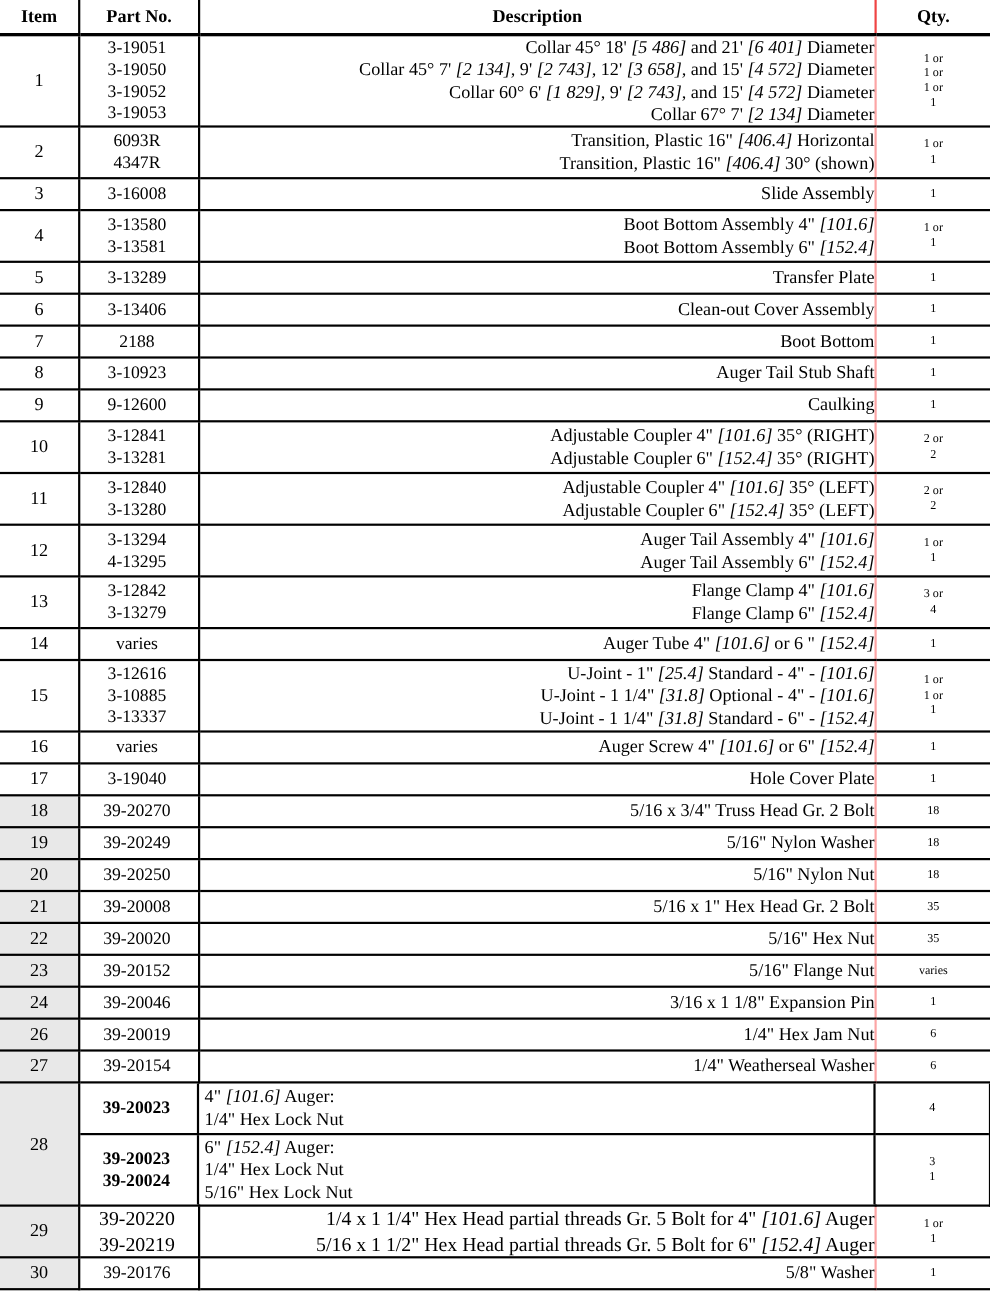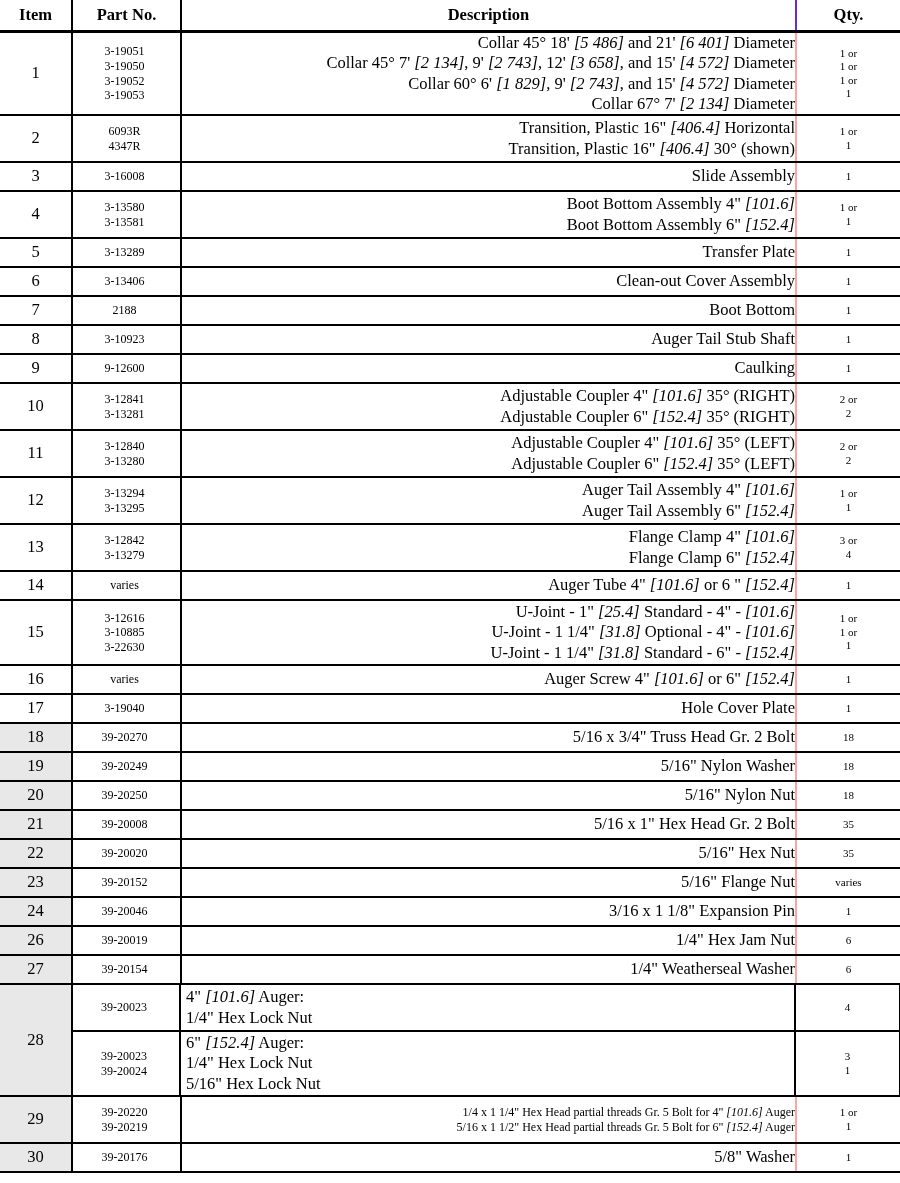--- a/index.html
+++ b/index.html
@@ -40,35 +40,35 @@
     font-weight: bold;
     font-size: 18px;
     text-align: center;
     height: 30px;
     border-bottom: 3px solid #000;
     padding-bottom: 2px;
     margin-left: 11px;
   }
   thead th.h-item { border-right: 2px solid #000; }
   thead th.h-part { border-right: 2px solid #000; }
-  thead th.h-desc { border-right: 2px solid #6d28d9; }
+  thead th.h-desc { border-right: 2px solid #ef4444; }
 
   
   tbody td {
     border-bottom: 2px solid #000;
   }
   td.item {
     text-align: center;
     border-right: 2px solid #000;
     font-size: 16.5px;
   }
   td.part {
     text-align: center;
     border-right: 2px solid #000;
-    font-size: 12px;
+    font-size: 16px;
     padding-right: 4px;
   }
   td.desc {
     text-align: right;
     border-right: 2px solid #fca5a5;
     padding-left: 5px;
     white-space: nowrap;
   }
   td.qty {
     text-align: center;
@@ -83,21 +83,21 @@
   .lines .ln {
     display: block;
     line-height: 1.22;
     white-space: nowrap;
   }
 
   
   .mm { font-style: italic; }
 
   
-  td.small .ln { font-size: 12px; line-height: 1.25; }
+  td.small .ln { font-size: 18px; line-height: 1.25; }
   td.small { font-size: 14px; }
 
   
   td.nested {
     padding: 0;
     border-right: 2px solid #000;
     border-bottom: 2px solid #000;
   }
   table.sub {
     width: 100%;
@@ -106,21 +106,21 @@
   }
   table.sub col.s-part { width: 107px; }
   table.sub col.s-desc { width: 615px; }
   table.sub col.s-qty  { width: 104px; }
   table.sub td {
     border-bottom: 2px solid #000;
     padding: 0;
     vertical-align: middle;
   }
   table.sub tr:last-child td { border-bottom: none; }
-  table.sub td.part { border-right: 2px solid #000; text-align: center; padding-right: 4px; }
+  table.sub td.part { border-right: 2px solid #000; text-align: center; padding-right: 4px; font-weight: bold; }
   table.sub td.desc { border-right: 2px solid #000; text-align: left; padding-left: 5px; }
   table.sub td.qty  { text-align: center; }
 
   .rowpad-1 { height: 27px; }
   .rowpad-2 { height: 45px; }
   .rowpad-3 { height: 63px; }
   .rowpad-4 { height: 81px; }
 </style>
 </head>
 <body>
@@ -358,21 +358,21 @@
             <span class="ln">2 or</span>
             <span class="ln">2</span>
           </span>
         </td>
       </tr>
       <tr>
         <td class="item rowpad-2">12</td>
         <td class="part">
           <span class="lines">
             <span class="ln">3-13294</span>
-            <span class="ln">3-13295</span>
+            <span class="ln">4-13295</span>
           </span>
         </td>
         <td class="desc">
           <span class="lines">
             <span class="ln">Auger Tail Assembly 4" <span class="mm">[101.6]</span></span>
             <span class="ln">Auger Tail Assembly 6" <span class="mm">[152.4]</span></span>
           </span>
         </td>
         <td class="qty">
           <span class="lines">
@@ -419,21 +419,21 @@
             <span class="ln">1</span>
           </span>
         </td>
       </tr>
       <tr>
         <td class="item rowpad-3">15</td>
         <td class="part">
           <span class="lines">
             <span class="ln">3-12616</span>
             <span class="ln">3-10885</span>
-            <span class="ln">3-22630</span>
+            <span class="ln">3-13337</span>
           </span>
         </td>
         <td class="desc">
           <span class="lines">
             <span class="ln">U-Joint - 1" <span class="mm">[25.4]</span> Standard - 4" - <span class="mm">[101.6]</span></span>
             <span class="ln">U-Joint - 1 1/4" <span class="mm">[31.8]</span> Optional - 4" - <span class="mm">[101.6]</span></span>
             <span class="ln">U-Joint - 1 1/4" <span class="mm">[31.8]</span> Standard  - 6" - <span class="mm">[152.4]</span></span>
           </span>
         </td>
         <td class="qty">

